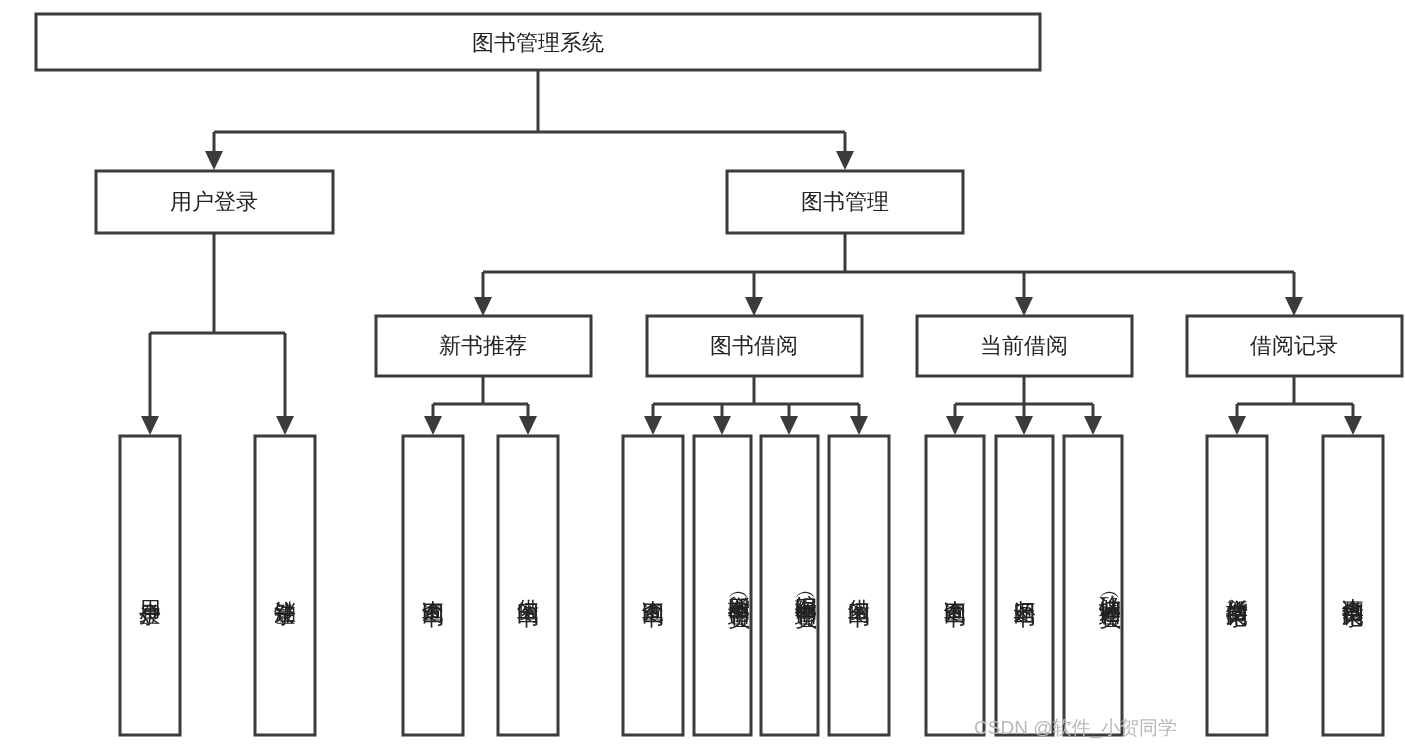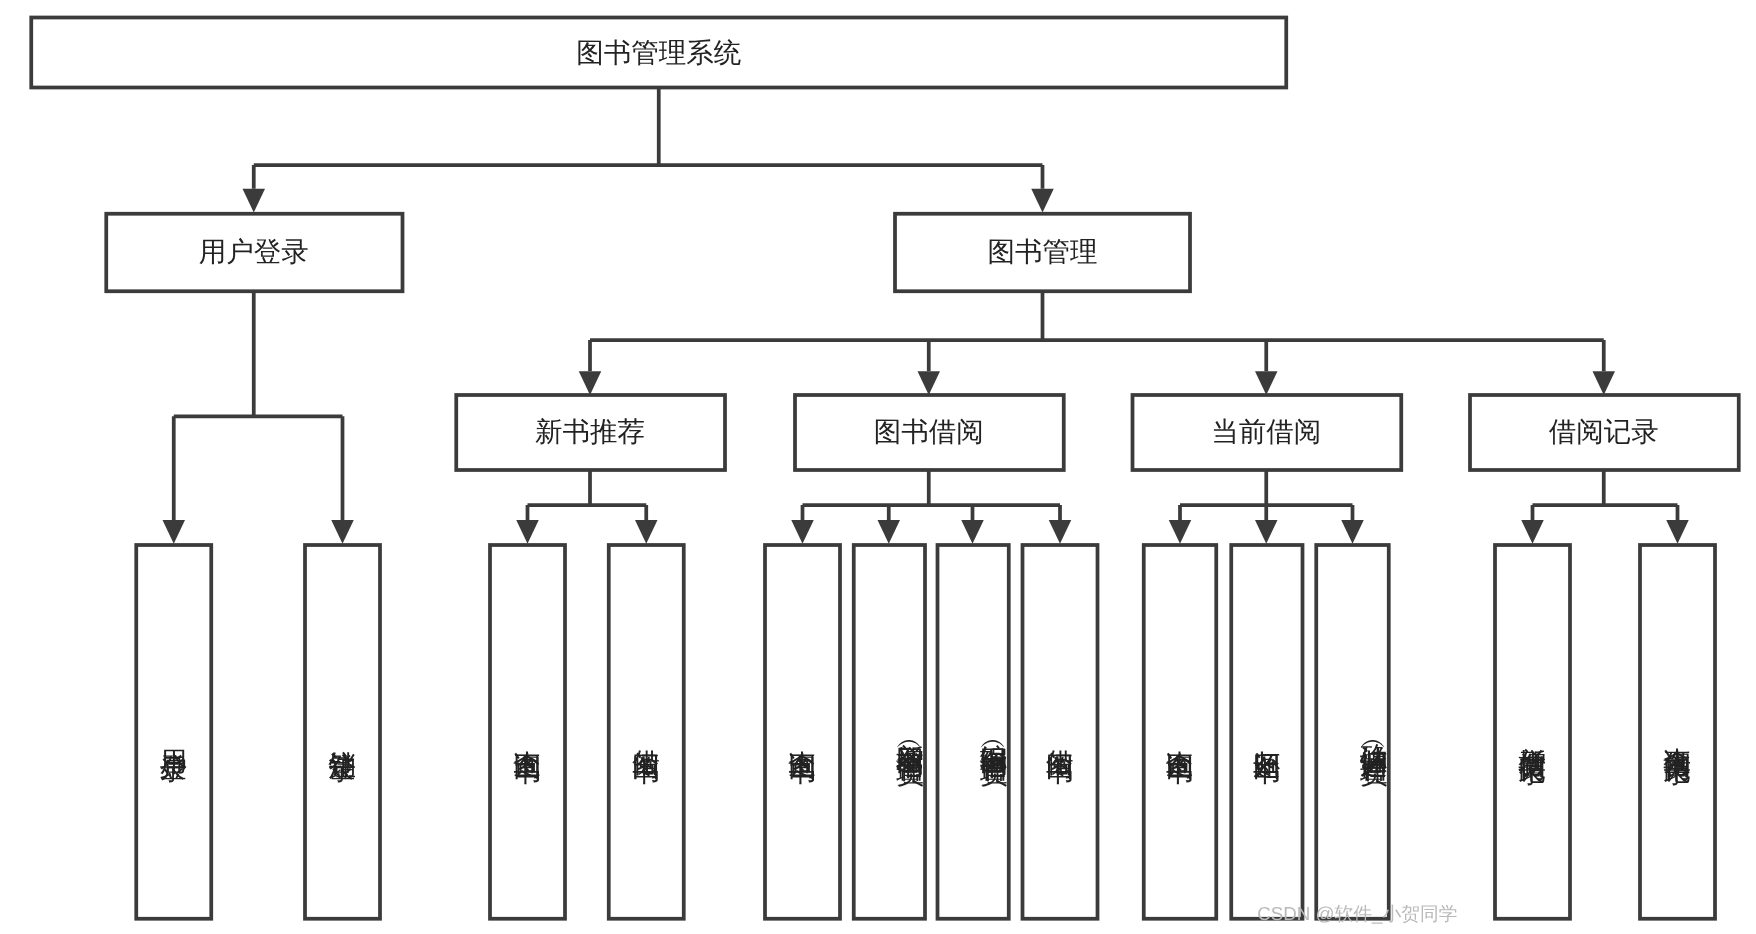--- a/index.html
+++ b/index.html
@@ -9,21 +9,21 @@
   }
   body {
     width: 1405px;
     height: 747px;
     font-family: "Liberation Sans", "DejaVu Sans", sans-serif;
     position: relative;
     overflow: hidden;
   }
   #diagram-root {
     position: absolute;
-    left: 4px;
+    left: 15px;
     top: 0;
     width: 1170px;
     height: 747px;
   }
   svg.flow {
     display: block;
     width: 1405px;
     height: 747px;
   }
   .node-box {
@@ -61,21 +61,21 @@
     color: #222222;
     letter-spacing: 2px;
     white-space: nowrap;
     pointer-events: none;
   }
   .watermark {
     position: absolute;
     right: 8px;
     bottom: 6px;
     font-family: "Liberation Sans", "DejaVu Sans", sans-serif;
-    font-size: 15px;
+    font-size: 19px;
     color: #b9b9b9;
     white-space: nowrap;
     user-select: none;
   }
 </style>
 </head>
 <body>
 
 <div id="diagram-root">
 

